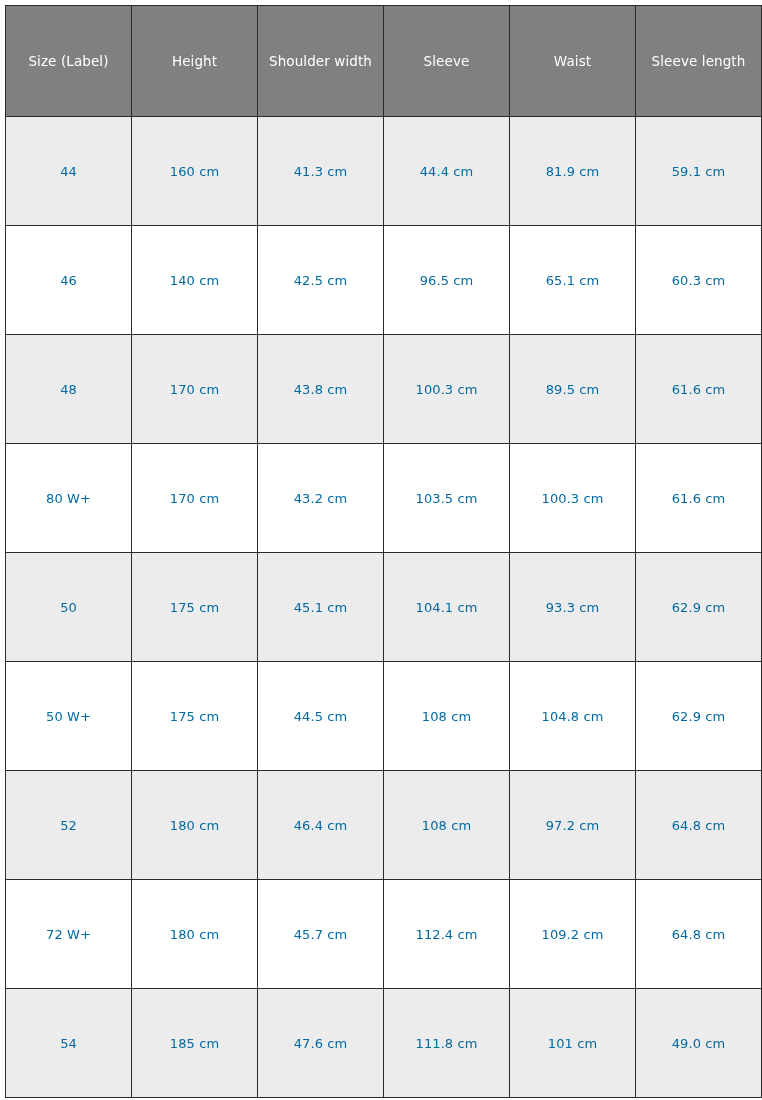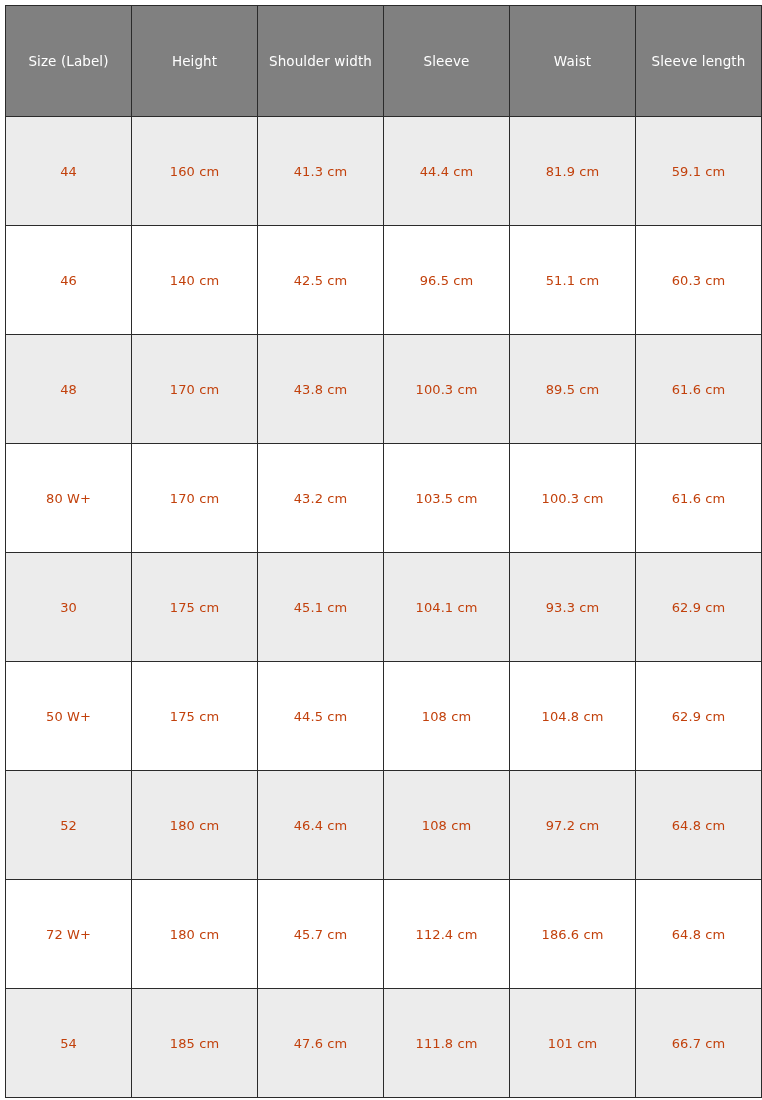--- a/index.html
+++ b/index.html
@@ -52,21 +52,21 @@
     color: #ffffff;
     font-size: 13.5px;
     font-weight: 400;
     letter-spacing: 0.1px;
   }
 
   table.size-table tbody td {
     height: 109px;
     font-size: 13px;
     font-weight: 400;
-    color: #c2410c;
+    color: #0369a1;
     letter-spacing: 0.1px;
   }
 
   table.size-table tbody tr.row-odd td {
     background: #ececec;
   }
   table.size-table tbody tr.row-even td {
     background: #ffffff;
     text-align: center;
   }
@@ -102,41 +102,41 @@
         <td>41.3 cm</td>
         <td>44.4 cm</td>
         <td>81.9 cm</td>
         <td>59.1 cm</td>
       </tr>
       <tr class="row-even">
         <td>46</td>
         <td>140 cm</td>
         <td>42.5 cm</td>
         <td>96.5 cm</td>
-        <td>51.1 cm</td>
+        <td>65.1 cm</td>
         <td>60.3 cm</td>
       </tr>
       <tr class="row-odd">
         <td>48</td>
         <td>170 cm</td>
         <td>43.8 cm</td>
         <td>100.3 cm</td>
         <td>89.5 cm</td>
         <td>61.6 cm</td>
       </tr>
       <tr class="row-even">
         <td>80 W+</td>
         <td>170 cm</td>
         <td>43.2 cm</td>
         <td>103.5 cm</td>
         <td>100.3 cm</td>
         <td>61.6 cm</td>
       </tr>
       <tr class="row-odd">
-        <td>30</td>
+        <td>50</td>
         <td>175 cm</td>
         <td>45.1 cm</td>
         <td>104.1 cm</td>
         <td>93.3 cm</td>
         <td>62.9 cm</td>
       </tr>
       <tr class="row-even">
         <td>50 W+</td>
         <td>175 cm</td>
         <td>44.5 cm</td>
@@ -150,26 +150,26 @@
         <td>46.4 cm</td>
         <td>108 cm</td>
         <td>97.2 cm</td>
         <td>64.8 cm</td>
       </tr>
       <tr class="row-even">
         <td>72 W+</td>
         <td>180 cm</td>
         <td>45.7 cm</td>
         <td>112.4 cm</td>
-        <td>186.6 cm</td>
+        <td>109.2 cm</td>
         <td>64.8 cm</td>
       </tr>
       <tr class="row-odd">
         <td>54</td>
         <td>185 cm</td>
         <td>47.6 cm</td>
         <td>111.8 cm</td>
         <td>101 cm</td>
-        <td>66.7 cm</td>
+        <td>49.0 cm</td>
       </tr>
     </tbody>
   </table>
 </div>
 
 </body></html>

